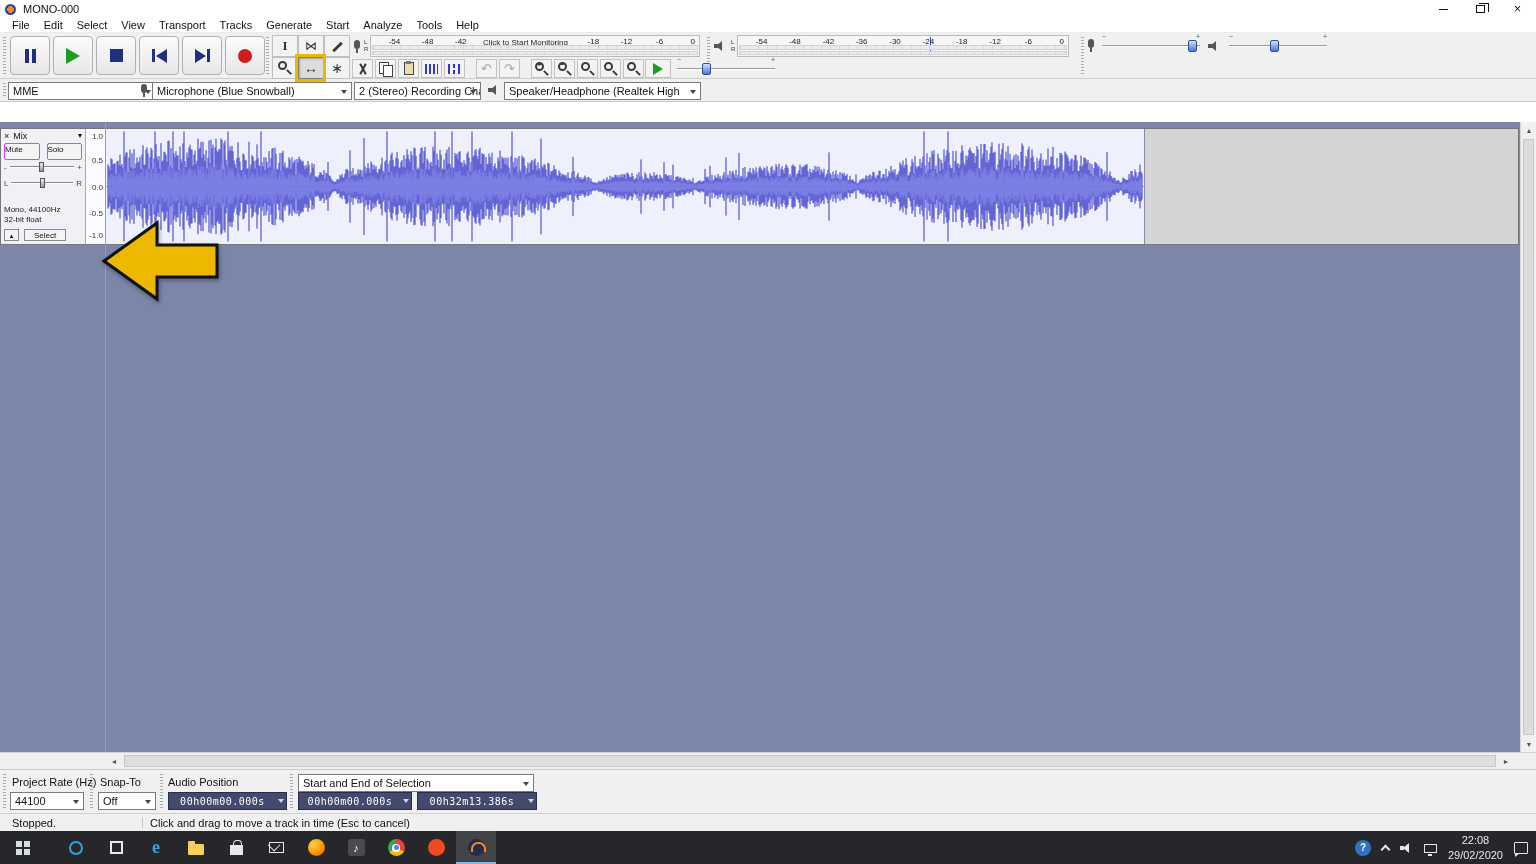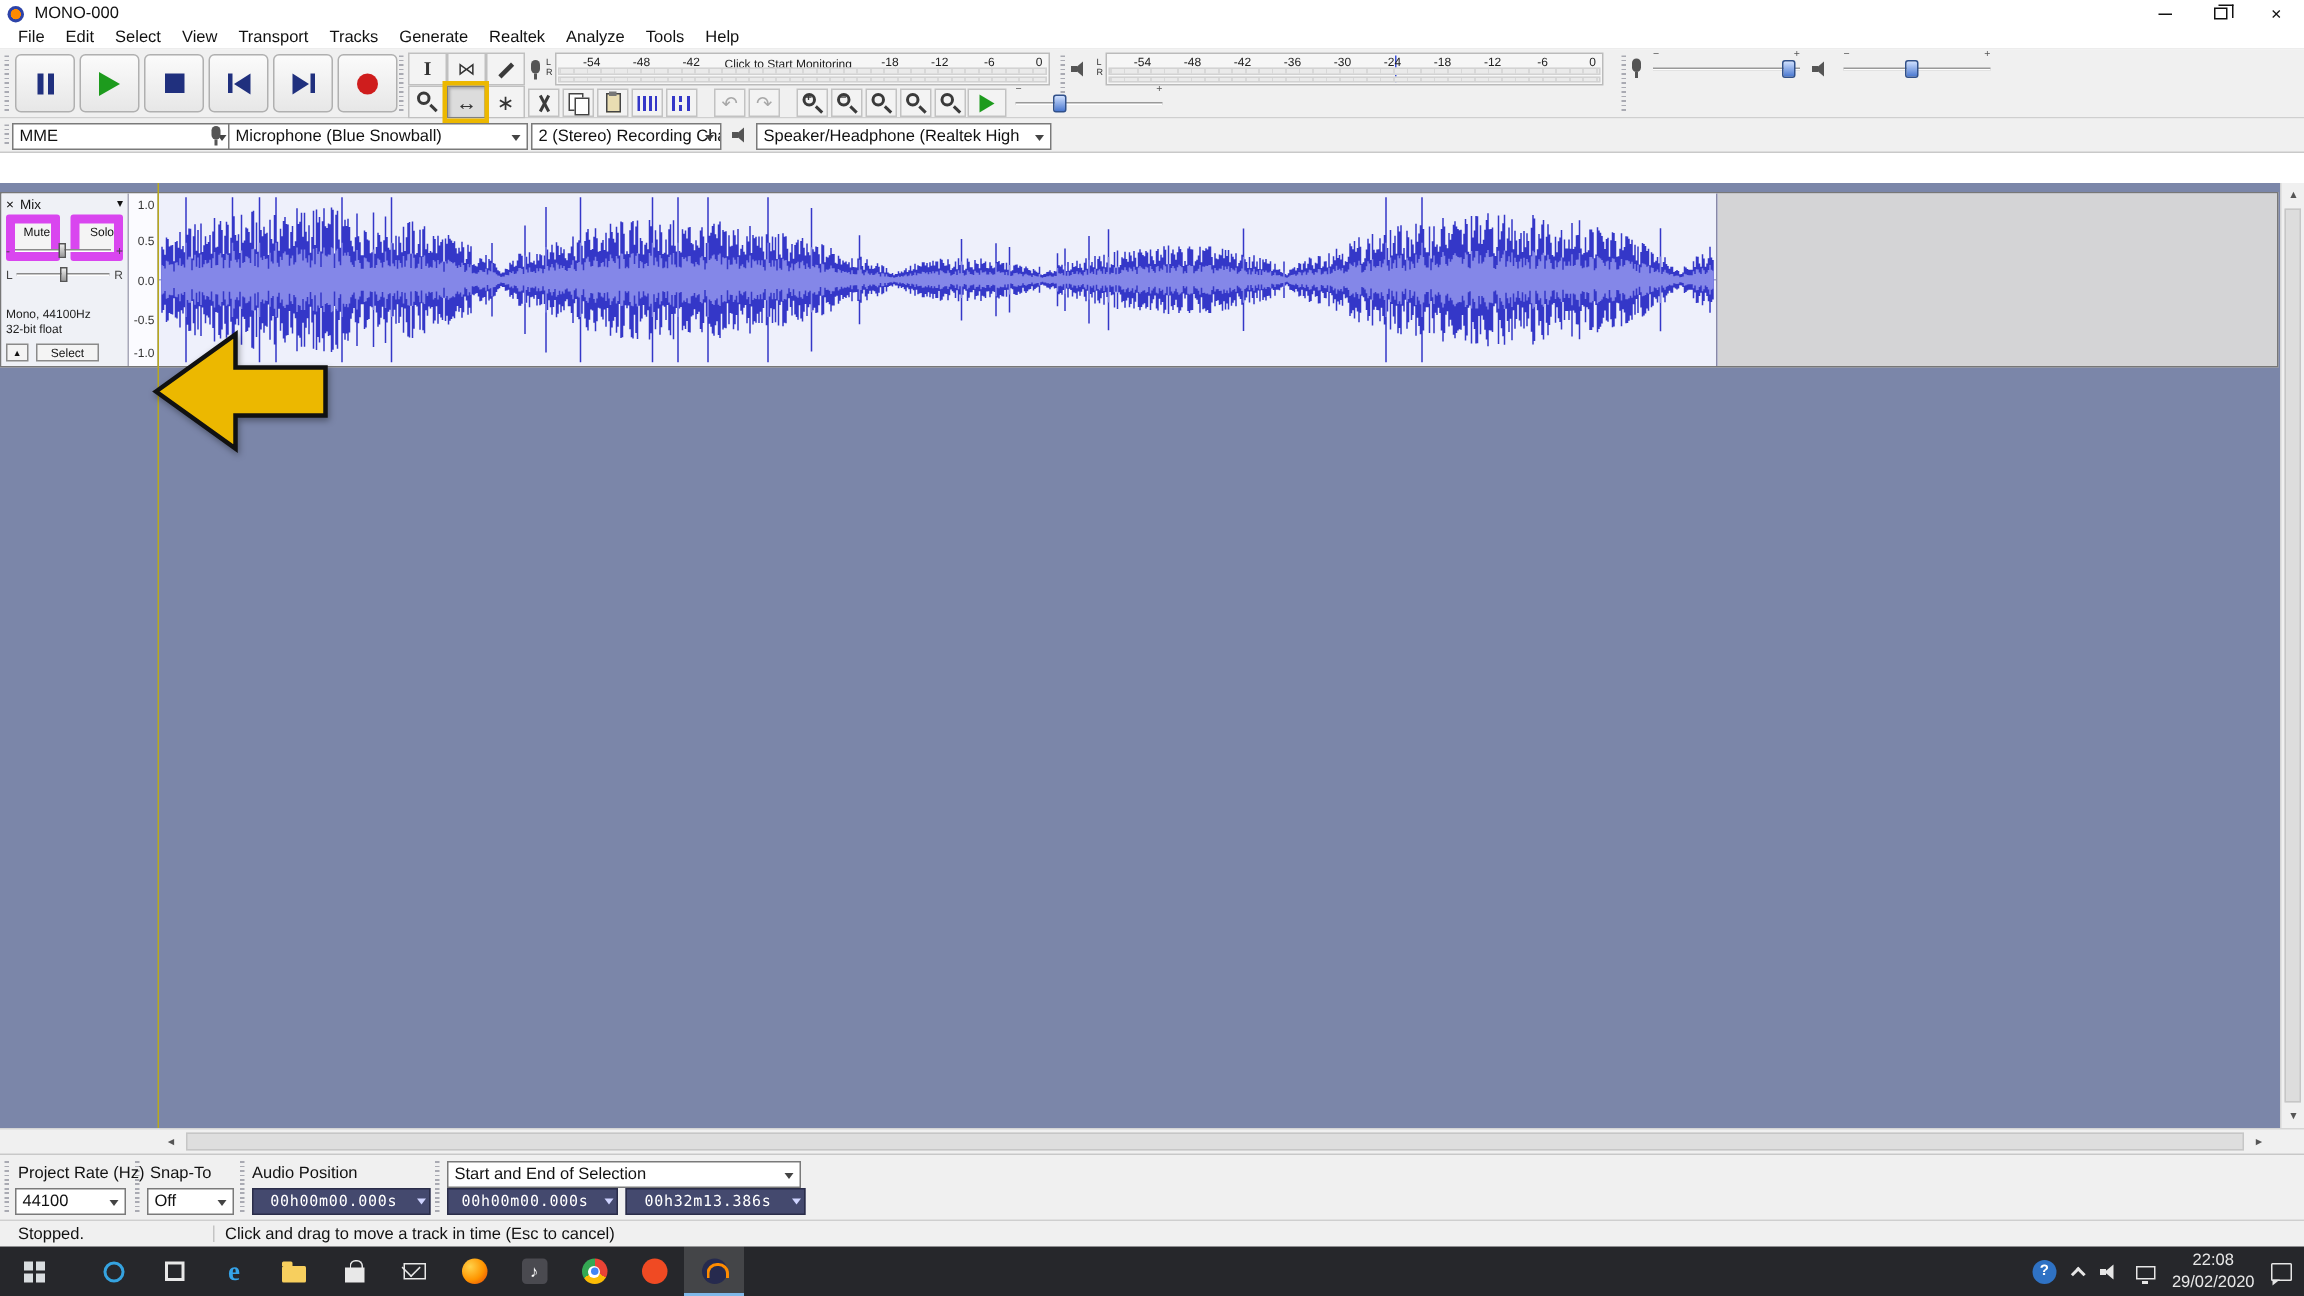--- a/index.html
+++ b/index.html
@@ -118,21 +118,21 @@
   .tl-major{position:absolute;left:0;right:0;bottom:0;height:10px;background:repeating-linear-gradient(to right,#555 0 1px,transparent 1px 161.5px)}
   .tl-label{position:absolute;top:1px;font-size:9px;font-weight:bold;color:#333}
 
   
   .track-area{position:absolute;top:122px;left:0;width:1520px;height:630px;background:var(--track_bg,#7b86a9);overflow:hidden}
   .track{position:absolute;left:0;top:6px;width:1519px;height:117px;border:1px solid #777;display:flex;background:var(--wave_panel,#eef0fb)}
   .tcp{position:relative;width:85px;background:#eff1f6;border-right:1px solid #a8a8b8;font-size:8px;flex:none}
   .tcp-head{position:absolute;top:0;left:0;right:0;height:13px;display:flex;align-items:center;gap:4px;padding:0 3px;font-size:9px}
   .tcp-caret{margin-left:auto;font-size:8px}
   .tcp-btnrow{position:absolute;top:14px;left:3px;right:3px;display:flex;gap:7px}
-  .tcp-btn{flex:1;border:6px solid #d946ef;background:#f4f4f4;font-size:8px;text-align:right;line-height:11px;height:31px;border-radius:2px}
+  .tcp-btn{flex:1;border:1px solid #d946ef;background:#f4f4f4;font-size:8px;text-align:left;line-height:11px;height:17px;border-radius:2px}
   .tcp-srow{position:absolute;left:3px;right:3px;height:14px;display:flex;align-items:center;gap:3px;font-size:8px;color:#444}
   .row-gain{top:31px}.row-pan{top:47px}
   .tcp-line{position:relative;flex:1;height:2px;background:#8a8a8a;border-bottom:1px solid #fff}
   .tcp-thumb{position:absolute;top:-4px;width:5px;height:10px;background:linear-gradient(#eee,#999);border:1px solid #555}
   .tcp-info{position:absolute;top:76px;left:3px;right:2px;font-size:8px;line-height:9.5px;color:#222}
   .tcp-bottom{position:absolute;bottom:3px;left:3px;display:flex;gap:5px;align-items:center}
   .tcp-collapse{width:15px;height:12px;border:1px solid #8a8a8a;background:#f4f4f4;font-size:7px;text-align:center;line-height:11px}
   .tcp-select{width:42px;height:12px;border:1px solid #8a8a8a;background:#f4f4f4;font-size:8px;text-align:center;line-height:11px}
   .vruler{position:relative;width:20px;background:#fbfbff;border-right:1px solid #8a8a9a;flex:none}
   .vr-label{position:absolute;right:2px;font-size:8px;color:#333}
@@ -237,21 +237,21 @@
   </div>
 
   <div class="menubar">
       <div class="menu-item">File</div>
       <div class="menu-item">Edit</div>
       <div class="menu-item">Select</div>
       <div class="menu-item">View</div>
       <div class="menu-item">Transport</div>
       <div class="menu-item">Tracks</div>
       <div class="menu-item">Generate</div>
-      <div class="menu-item">Realtek</div>
+      <div class="menu-item">Start</div>
       <div class="menu-item">Analyze</div>
       <div class="menu-item">Tools</div>
       <div class="menu-item">Help</div>
     </div>
 
   <div class="toolbar-zone">
     <div class="vgrip" style="left:3px"></div>
     <div class="vgrip" style="left:266px"></div>
     <div class="vgrip" style="left:347px"></div>
     <div class="vgrip" style="left:707px"></div>

